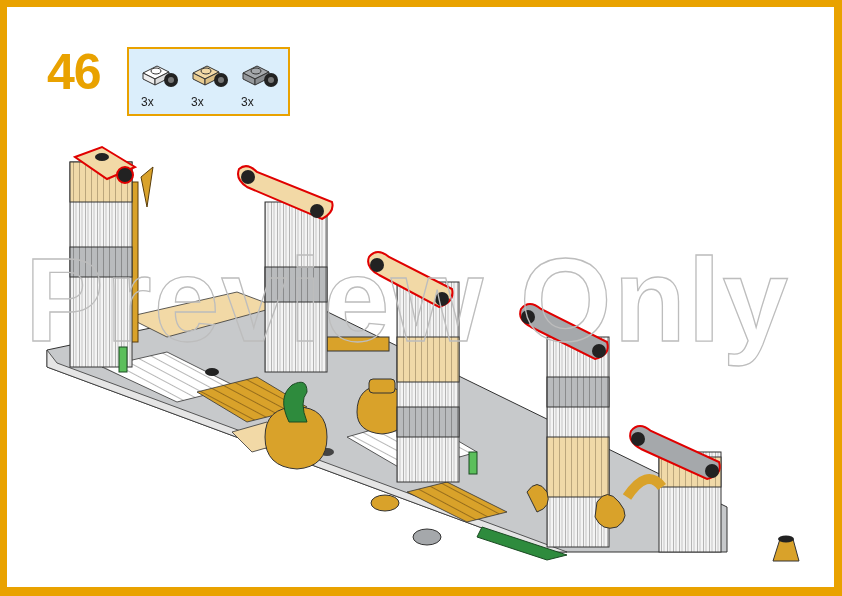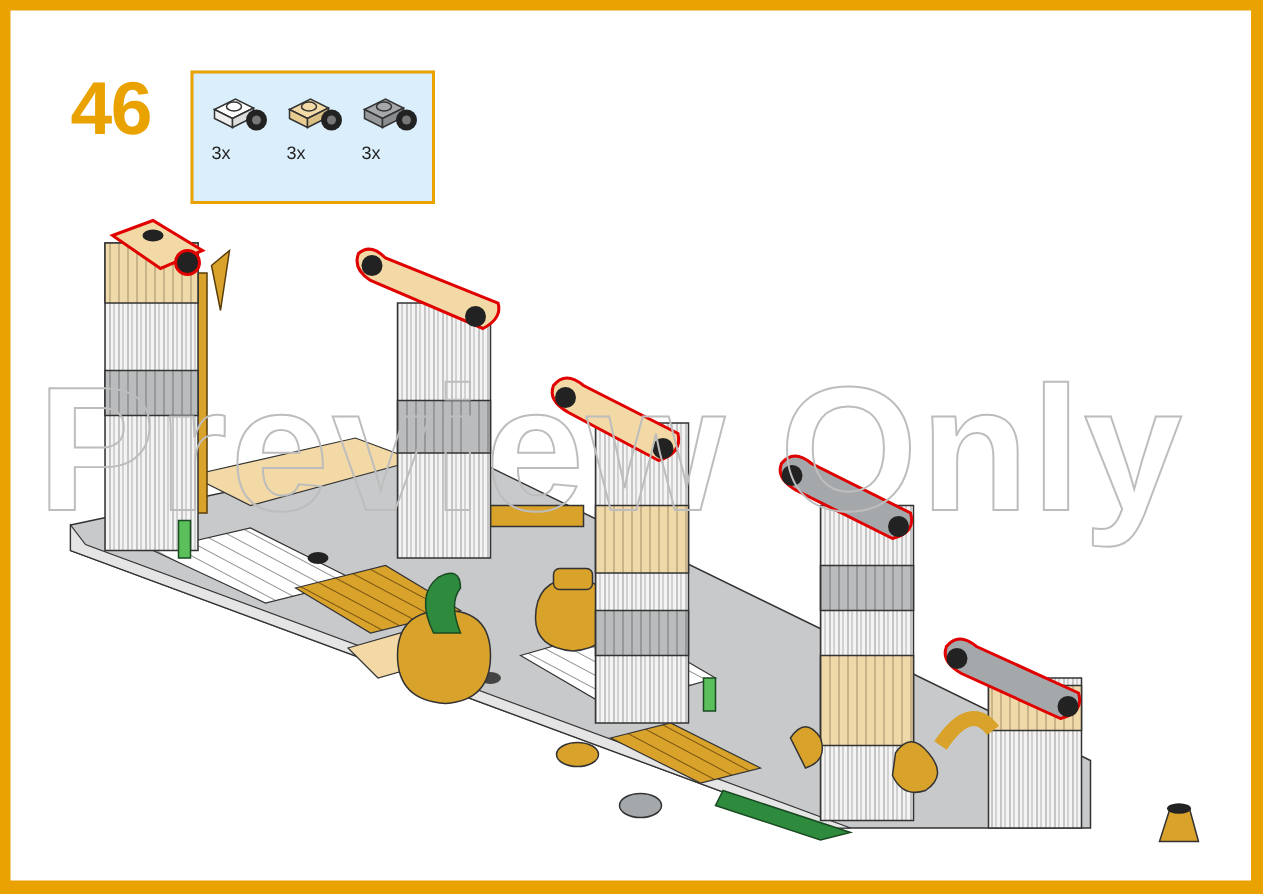--- a/index.html
+++ b/index.html
@@ -1,19 +1,19 @@
 <!DOCTYPE html>
 <html><head>
 <meta charset="utf-8">
 <style>
   html,body{margin:0;padding:0;}
   body{width:842px;height:596px;position:relative;overflow:hidden;background:#e9a200;font-family:"Liberation Sans",sans-serif;}
   .page{position:absolute;left:7px;top:7px;width:827px;height:580px;background:#fff;}
   .step-num{position:absolute;left:40px;top:40px;font-size:50px;font-weight:bold;color:#e9a200;letter-spacing:-1px;line-height:1;}
-  .parts{position:absolute;left:120px;top:40px;width:163px;height:89px;background:#dbeefb;border:2px solid #e9a200;box-sizing:border-box;}
+  .parts{position:absolute;left:120px;top:40px;width:163px;height:69px;background:#dbeefb;border:2px solid #e9a200;box-sizing:border-box;}
   .part{position:absolute;top:10px;width:44px;height:50px;}
   .part .qty{position:absolute;left:2px;bottom:0;font-size:12px;color:#222;}
   .illus{position:absolute;left:0;top:0;width:827px;height:580px;}
   .watermark{position:absolute;left:18px;top:225px;font-size:118px;font-family:"Liberation Sans",sans-serif;color:transparent;-webkit-text-stroke:1.3px #bdbdbd;letter-spacing:2px;white-space:nowrap;pointer-events:none;font-weight:bold;}
 </style>
 </head>
 <body>
 
 <div class="page">
   <div class="step-num">46</div>

